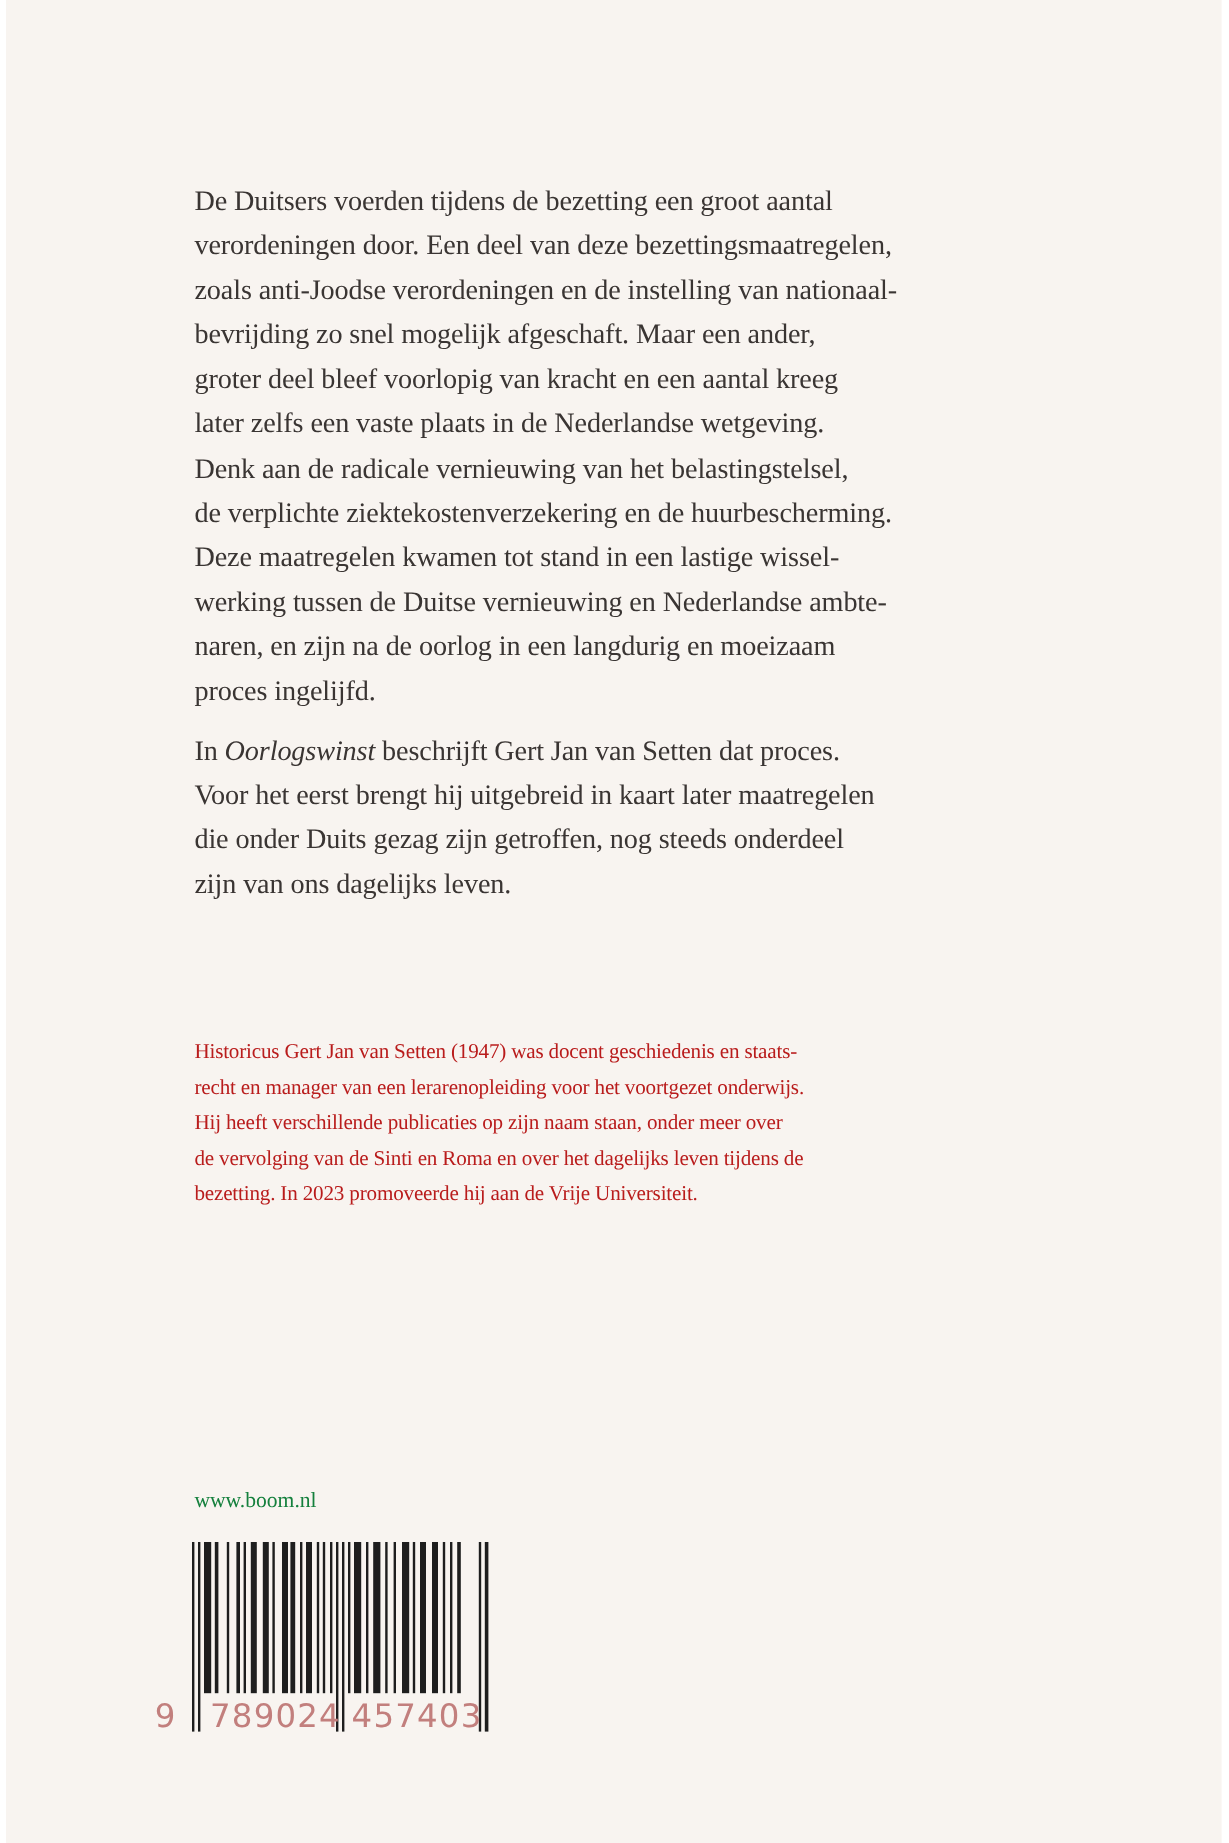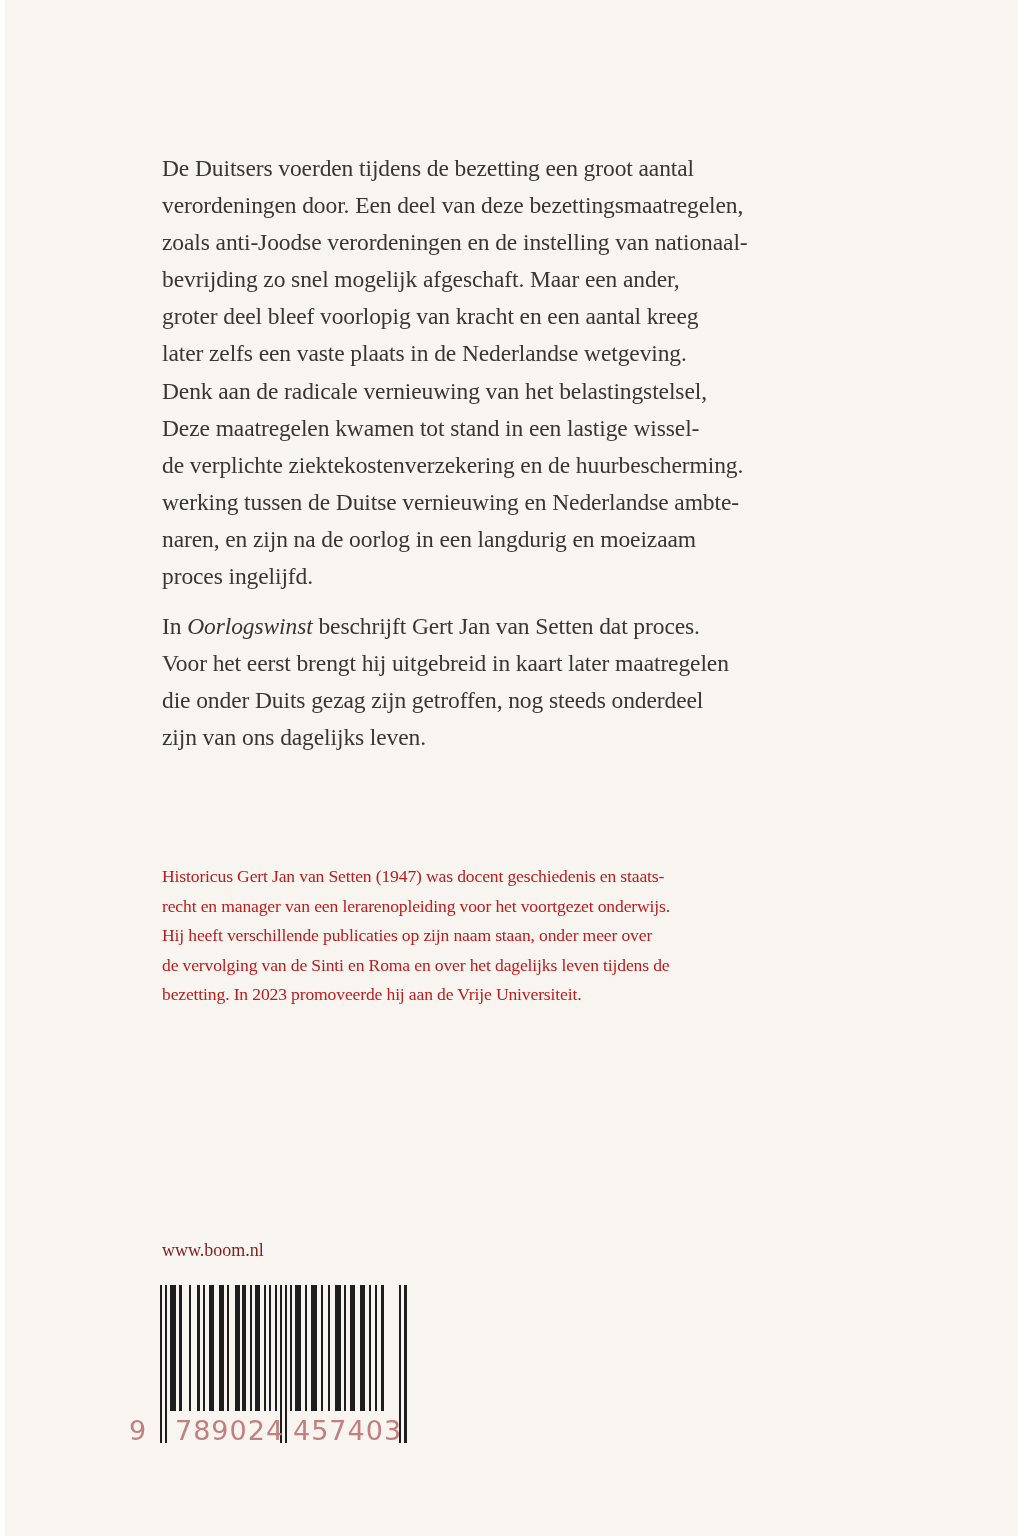--- a/index.html
+++ b/index.html
@@ -59,21 +59,21 @@
     .bio .line {
       display: block;
       white-space: nowrap;
     }
     .website {
       position: absolute;
       left: 157px;
       top: 1240px;
       font-family: "Liberation Serif", "DejaVu Serif", serif;
       font-size: 18px;
-      color: #7f1d1d;
+      color: #15803d;
     }
     .barcode {
       position: absolute;
       left: 118px;
       top: 1283px;
       width: 300px;
       height: 170px;
     }
     .barcode svg {
       position: absolute;
@@ -96,22 +96,22 @@
 
   <div class="blurb">
     <p>
       <span class="line">De Duitsers voerden tijdens de bezetting een groot aantal</span>
       <span class="line">verordeningen door. Een deel van deze bezettingsmaatregelen,</span>
       <span class="line">zoals anti-Joodse verordeningen en de instelling van nationaal-</span>
       <span class="line">bevrijding zo snel mogelijk afgeschaft. Maar een ander,</span>
       <span class="line">groter deel bleef voorlopig van kracht en een aantal kreeg</span>
       <span class="line">later zelfs een vaste plaats in de Nederlandse wetgeving.</span>
       <span class="line">Denk aan de radicale vernieuwing van het belastingstelsel,</span>
+      <span class="line">de verplichte ziektekostenverzekering en de huurbescherming.</span>
       <span class="line">Deze maatregelen kwamen tot stand in een lastige wissel-</span>
-      <span class="line">de verplichte ziektekostenverzekering en de huurbescherming.</span>
       <span class="line">werking tussen de Duitse vernieuwing en Nederlandse ambte-</span>
       <span class="line">naren, en zijn na de oorlog in een langdurig en moeizaam</span>
       <span class="line">proces ingelijfd.</span>
     </p>
     <p>
       <span class="line"><span>In </span><em>Oorlogswinst</em><span> beschrijft Gert Jan van Setten dat proces.</span></span>
       <span class="line">Voor het eerst brengt hij uitgebreid in kaart later maatregelen</span>
       <span class="line">die onder Duits gezag zijn getroffen, nog steeds onderdeel</span>
       <span class="line">zijn van ons dagelijks leven.</span>
     </p>

